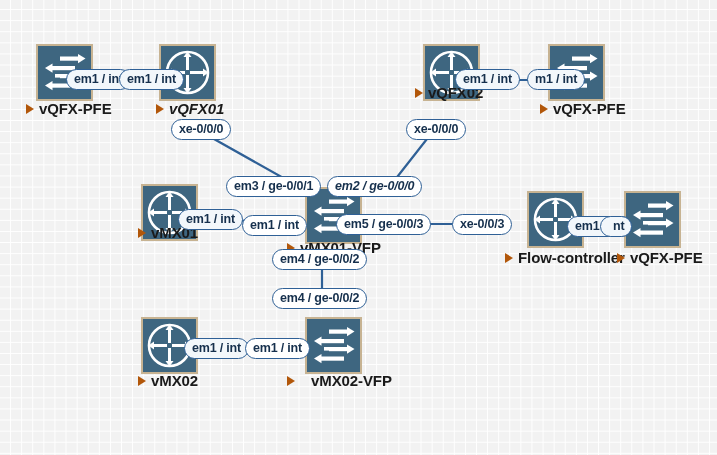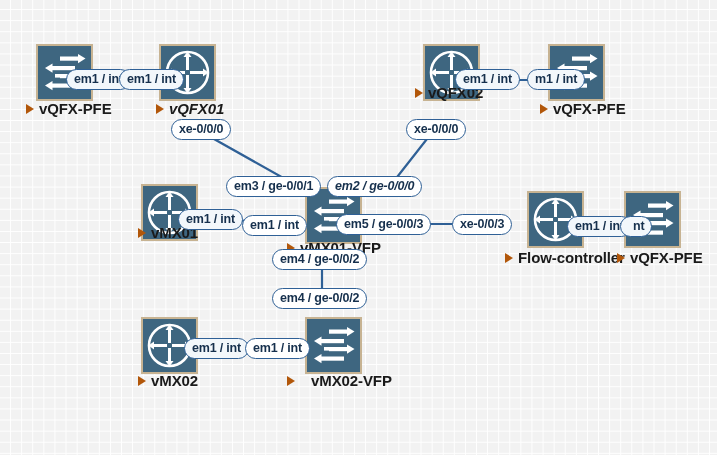--- a/index.html
+++ b/index.html
@@ -297,20 +297,20 @@
       <div class="pill" style="left: 511px; top: 69px; margin-left: 16px;">m1 / int</div>
       <div class="pill plain" style="left: 171px; top: 119px;">xe-0/0/0</div>
       <div class="pill plain" style="left: 406px; top: 119px;">xe-0/0/0</div>
       <div class="pill plain" style="left: 226px; top: 176px;">em3 / ge-0/0/1</div>
       <div class="pill plain" style="left: 327px; top: 176px; font-style: italic;">em2 / ge-0/0/0</div>
       <div class="pill" style="left: 178px; top: 209px;">em1 / int</div>
       <div class="pill plain" style="left: 242px; top: 215px;">em1 / int</div>
       <div class="pill plain" style="left: 336px; top: 214px;">em5 / ge-0/0/3</div>
       <div class="pill plain" style="left: 452px; top: 214px;">xe-0/0/3</div>
       <div class="pill" style="left: 567px; top: 216px;">em1 / int</div>
-      <div class="pill" style="left: 620px; top: 216px; padding-left: 12px;">nt</div>
+      <div class="pill" style="left: 600px; top: 216px; padding-left: 12px;">nt</div>
       <div class="pill plain" style="left: 272px; top: 249px;">em4 / ge-0/0/2</div>
       <div class="pill plain" style="left: 272px; top: 288px;">em4 / ge-0/0/2</div>
       <div class="pill" style="left: 184px; top: 338px;">em1 / int</div>
       <div class="pill plain" style="left: 245px; top: 338px;">em1 / int</div>
     </div>
 
 </div>
 
 </body></html>

